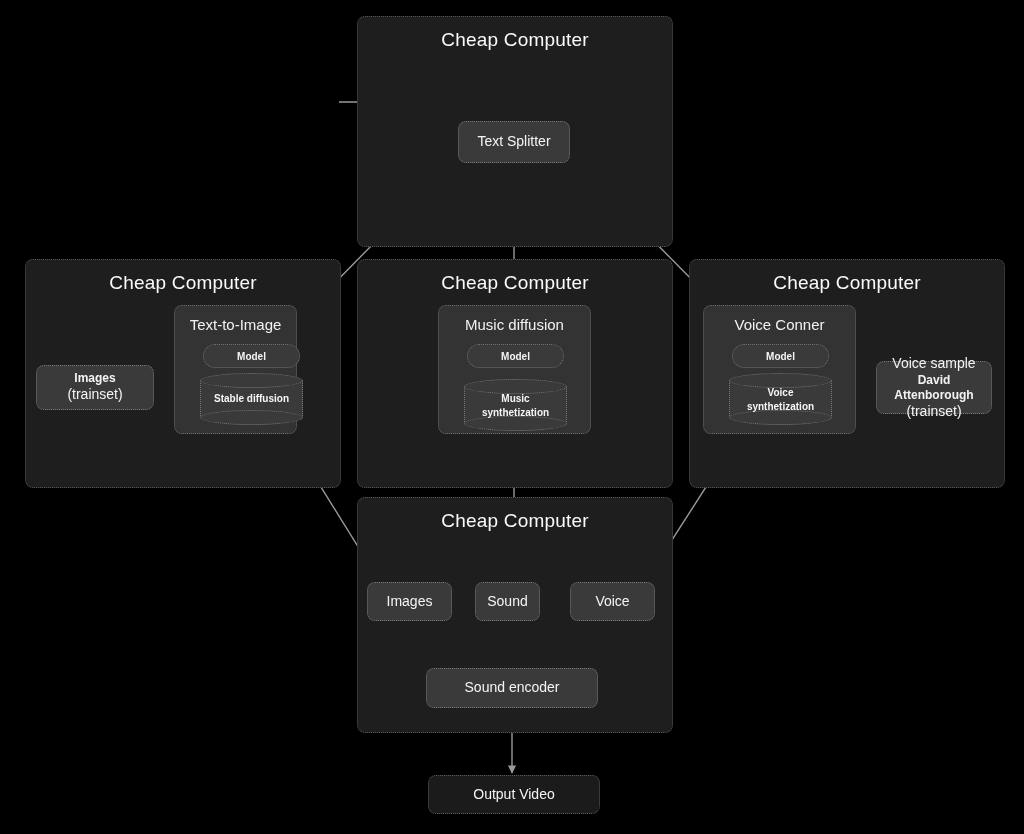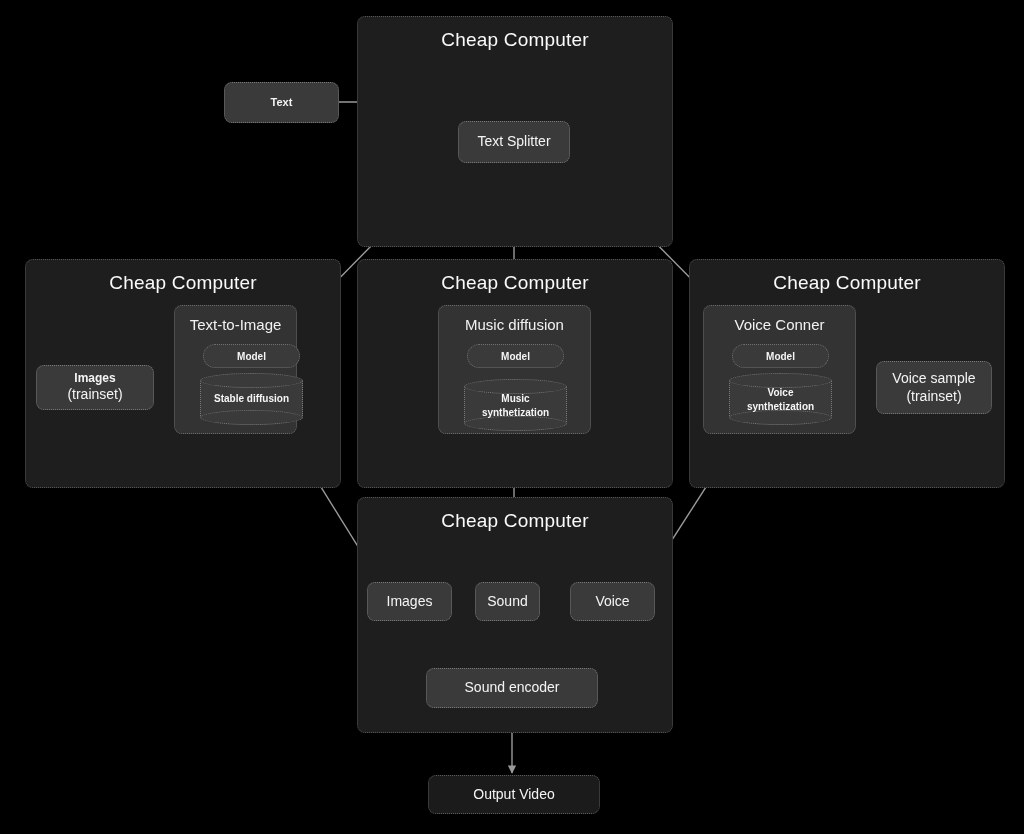--- a/index.html
+++ b/index.html
@@ -163,23 +163,20 @@
   </div>
 
   <div class="subgraph" style="left:689px;top:259px;width:316px;height:229px;">
     <div class="sg-title">Cheap Computer</div>
   </div>
 
   <div class="subgraph" style="left:357px;top:497px;width:316px;height:236px;">
     <div class="sg-title">Cheap Computer</div>
   </div>
 
-  <div class="node small" style="left:224px;top:82px;width:115px;height:41px;">
-    <span>Text</span>
-  </div>
 
   <div class="node" style="left:458px;top:81px;width:112px;height:42px;margin-top:40px;">
     <span>Text Splitter</span>
   </div>
 
   <div class="proc" style="left:174px;top:305px;width:123px;height:129px;">
     <div class="proc-title">Text-to-Image</div>
     <div class="stadium" style="left:28px;top:38px;width:97px;height:24px;">
       <span>Model</span>
     </div>
@@ -228,20 +225,21 @@
       <div class="cyl-label">
         <span>Voice</span>
         <span>synthetization</span>
       </div>
     </div>
   </div>
 
   <div class="node" style="left:876px;top:361px;width:116px;height:53px;">
     <span>
       <span class="l1 r">Voice sample</span>
+      <span class="l2 b">David Attenborough</span>
       <span class="l3 r">(trainset)</span>
     </span>
   </div>
 
   <div class="node" style="left:367px;top:582px;width:85px;height:39px;">
     <span>Images</span>
   </div>
 
   <div class="node" style="left:475px;top:582px;width:65px;height:39px;">
     <span>Sound</span>

